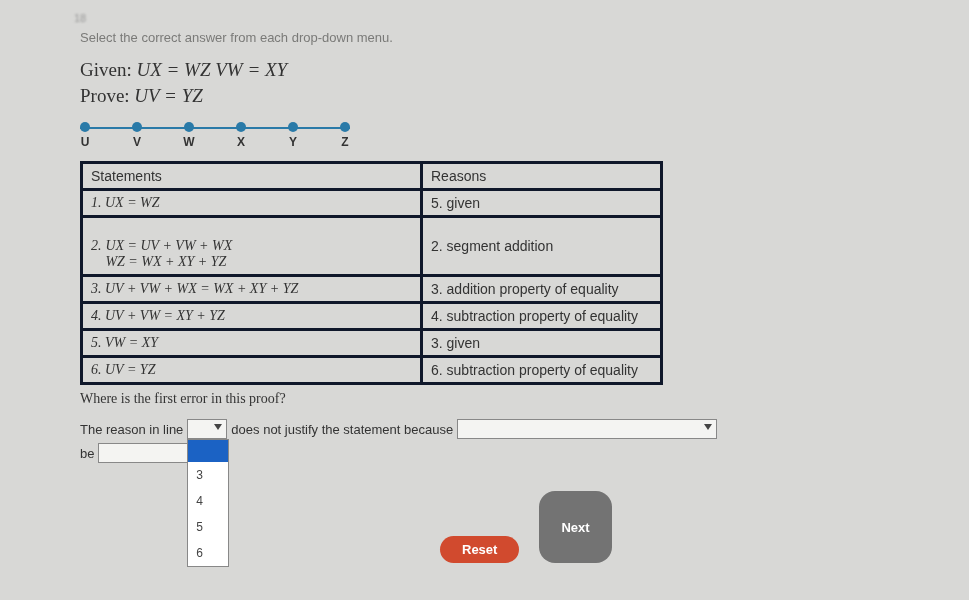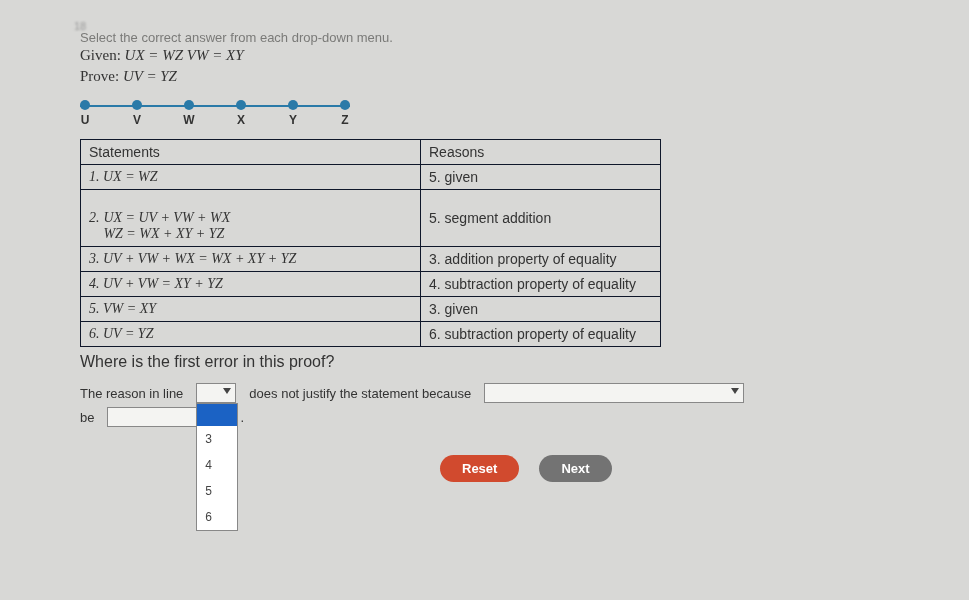--- a/index.html
+++ b/index.html
@@ -7,37 +7,37 @@
     font-family: Arial, Helvetica, sans-serif;
     background: #d8d8d6;
     width: 969px;
     height: 600px;
     overflow: hidden;
     color: #333;
     position: relative;
   }
   .page-num {
     position: absolute;
-    top: 20px;
+    top: 12px;
     left: 74px;
     color: #999;
     font-size: 11px;
     filter: blur(0.8px);
   }
   .content {
     padding: 30px 0 0 80px;
     font-size: 13px;
   }
   .instruction {
     color: #7a7a78;
     font-size: 13px;
-    margin-bottom: 2px;
+    margin-bottom: 14px;
     filter: blur(0.5px);
   }
-  .given-prove { margin-bottom: 4px; font-family: Georgia, 'Times New Roman', serif; font-size: 15px; color:#333;}
+  .given-prove { margin-bottom: 4px; font-family: Georgia, 'Times New Roman', serif; font-size: 19px; color:#333;}
   .given-prove .label { font-weight: normal; }
   .math { font-style: italic; font-family: Georgia, 'Times New Roman', serif; }
   .numline {
     margin: 14px 0 10px 0;
     width: 270px;
     height: 30px;
     position: relative;
   }
   .numline .track {
     position: absolute;
@@ -62,31 +62,31 @@
     transform: translateX(-50%);
     font-weight: bold;
     font-size: 12px;
     color:#333;
   }
   table.proof {
     border-collapse: collapse;
     margin-top: 4px;
   }
   table.proof td, table.proof th {
-    border: 1px solid #0f172a;
+    border: 3px solid #0f172a;
     padding: 4px 8px;
     text-align: left;
     font-size: 14px;
     font-weight: normal;
   }
   table.proof th { font-weight: normal; }
   .stmt-col { width: 340px; }
   .reason-col { width: 240px; }
-  .below-table { margin-top: 6px; font-size: 16px; }
-  .question-line { margin-top: 12px; font-size: 13px; display: flex; flex-wrap: wrap; align-items: center; gap: 13px;}
+  .below-table { margin-top: 6px; font-size: 14px; font-family: Liberation Serif, serif; }
+  .question-line { margin-top: 12px; font-size: 13px; display: flex; flex-wrap: wrap; align-items: center; gap: 4px;}
   .dd {
     display: inline-block;
     border: 1px solid #888;
     background: #f4f4f2;
     height: 20px;
     min-width: 40px;
     position: relative;
     vertical-align: middle;
     cursor: pointer;
   }
@@ -126,21 +126,21 @@
   }
   .btn {
     border: none;
     border-radius: 16px;
     padding: 6px 22px;
     font-size: 13px;
     font-weight: bold;
     color: #fff;
     cursor: pointer;
   }
-  .btn.reset { background: #d14a2e; }
+  .btn.reset { background: #d14a2e; margin-top: 45px; }
   .btn.next { background: #737373; }
   .row2 .eqpair { display:inline-block; vertical-align:middle;margin-top:16px;}
   .eqpair .line { white-space:nowrap; font-family: Georgia,'Times New Roman',serif; font-size:14px;}
 </style>
 </head>
 <body>
 
 <div class="page-num">18</div>
 
 <div class="content">
@@ -182,21 +182,21 @@
       <td>5. given</td>
     </tr>
     <tr class="row2">
       <td>
         <span class="math">2.</span>
         <span class="eqpair">
           <div class="line math">UX  =  UV + VW + WX</div>
           <div class="line math">WZ  =  WX + XY + YZ</div>
         </span>
       </td>
-      <td>5. segment addition</td>
+      <td>2. segment addition</td>
     </tr>
     <tr>
       <td class="math">3. UV + VW + WX = WX + XY + YZ</td>
       <td>3. addition property of equality</td>
     </tr>
     <tr>
       <td class="math">4. UV + VW = XY + YZ</td>
       <td>4. subtraction property of equality</td>
     </tr>
     <tr>

